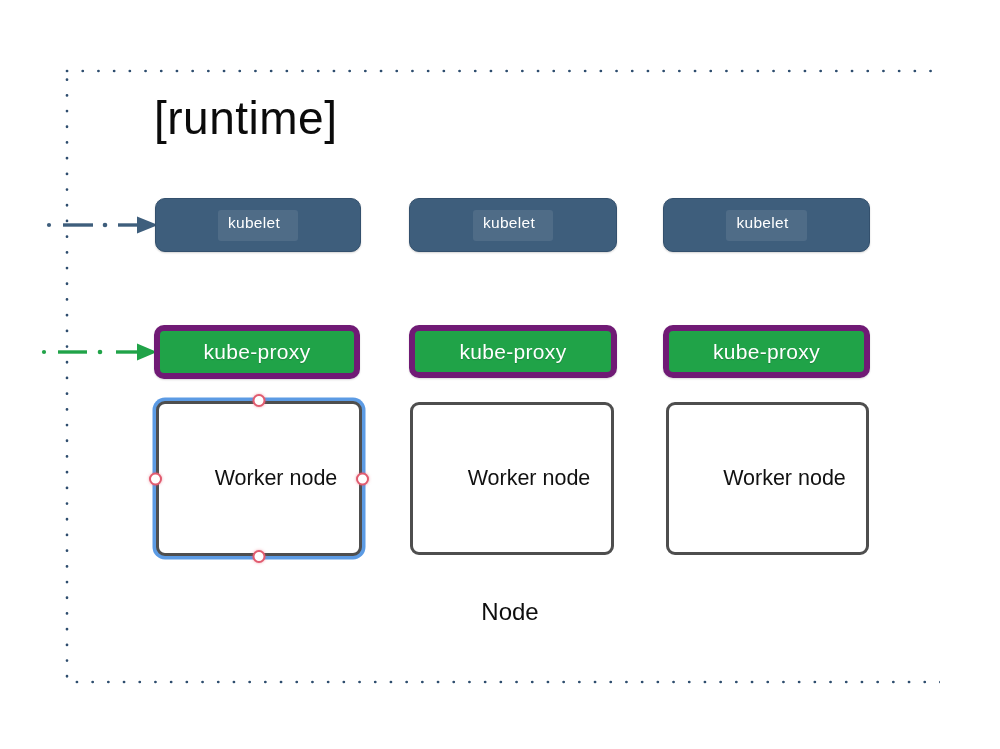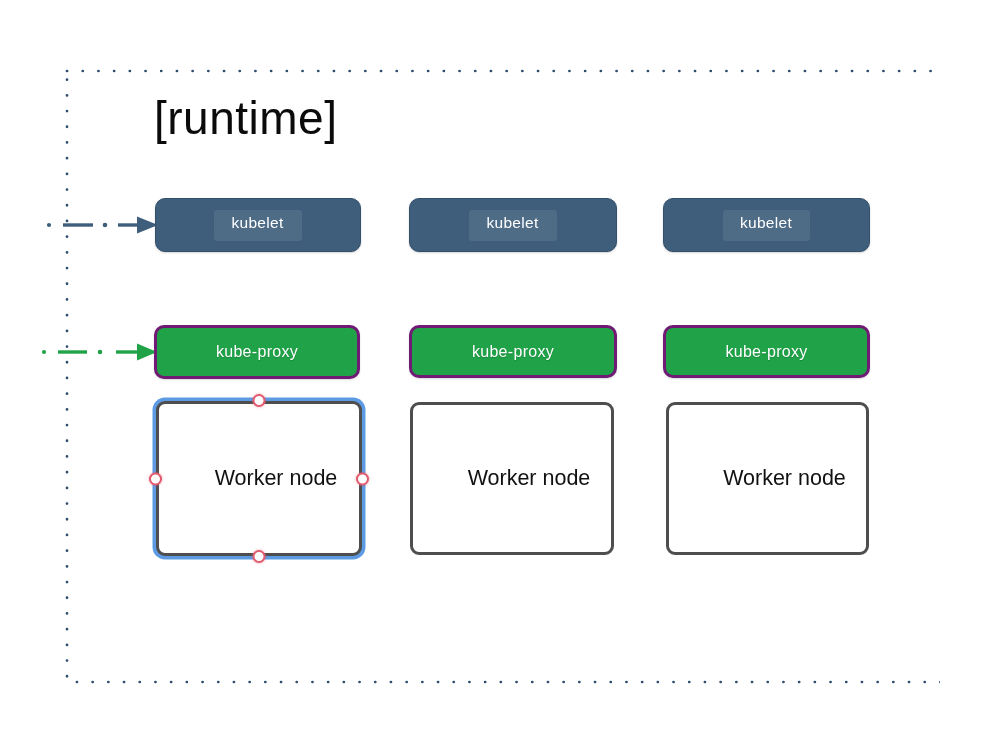--- a/index.html
+++ b/index.html
@@ -44,30 +44,30 @@
     border: 1px solid #33506d;
     border-radius: 10px;
     color: #ffffff;
     font-size: 15.5px;
     letter-spacing: 0.3px;
     box-shadow: 0 1px 2px rgba(0,0,0,0.18);
   }
   .kubelet .label-patch {
     background: rgba(255,255,255,0.09);
     border-radius: 3px;
-    padding: 4px 18px 9px 17px;
+    padding: 4px 18px 9px 10px;
     margin-top: 0;
   }
 
   .kubeproxy {
     background: #20a348;
-    border: 3px solid #701a75;
+    border: 6px solid #701a75;
     border-radius: 10px;
     color: #ffffff;
-    font-size: 16px;
+    font-size: 21px;
     letter-spacing: 0.3px;
     text-shadow: 0 1px 1px rgba(0,0,0,0.18);
     box-shadow: 0 1px 2px rgba(0,0,0,0.15);
   }
 
   .worker {
     background: #ffffff;
     border: 3px solid #4e4e4e;
     border-radius: 9px;
     color: #111111;
@@ -157,14 +157,15 @@
     <span class="handle right"></span>
     <span>Worker node</span>
   </div>
   <div class="box worker" style="left:410px; top:402px; width:204px; height:153px;">
     <span>Worker node</span>
   </div>
   <div class="box worker" style="left:666px; top:402px; width:203px; height:153px;">
     <span>Worker node</span>
   </div>
 
+  <div class="group-label">Node</div>
 
 </div>
 
 </body></html>

